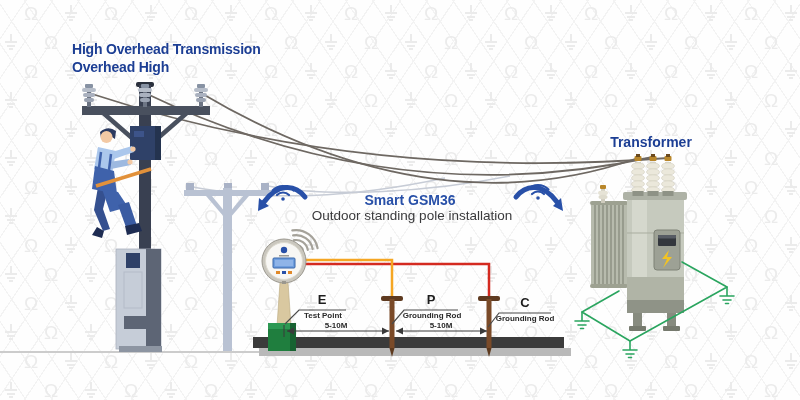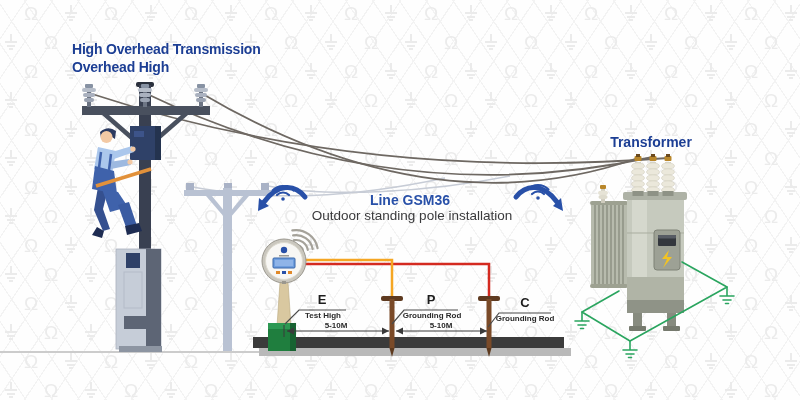--- a/index.html
+++ b/index.html
@@ -1286,26 +1286,26 @@
       <path class="bluestroke" stroke-width="5" d="M516,197 C526,184 543,183 557,202"></path>
       <polygon class="bluefill" points="563,211 553,206 561,198"></polygon>
     </g>
   </svg>
 
   <div class="txt title">
     <div>High Overhead Transmission</div>
     <div>Overhead High</div>
   </div>
 
-  <div class="txt smart">Line GSM36</div>
+  <div class="txt smart">Smart GSM36</div>
   <div class="txt subtitle">Outdoor standing pole installation</div>
   <div class="txt tflabel">Transformer</div>
 
   <div class="txt ptletter" style="left:307px;top:292px;">E</div>
-  <div class="txt ptsub" style="left:288px;top:311px;">Test High</div>
+  <div class="txt ptsub" style="left:288px;top:311px;">Test Point</div>
   <div class="txt ptletter" style="left:416px;top:292px;">P</div>
   <div class="txt ptsub" style="left:397px;top:311px;">Grounding Rod</div>
   <div class="txt ptletter" style="left:510px;top:295px;">C</div>
   <div class="txt ptsub" style="left:490px;top:314px;">Grounding Rod</div>
 
   <div class="txt dist" style="left:311px;top:321px;">5-10M</div>
   <div class="txt dist" style="left:416px;top:321px;">5-10M</div>
 </div>
 
 </body></html>

